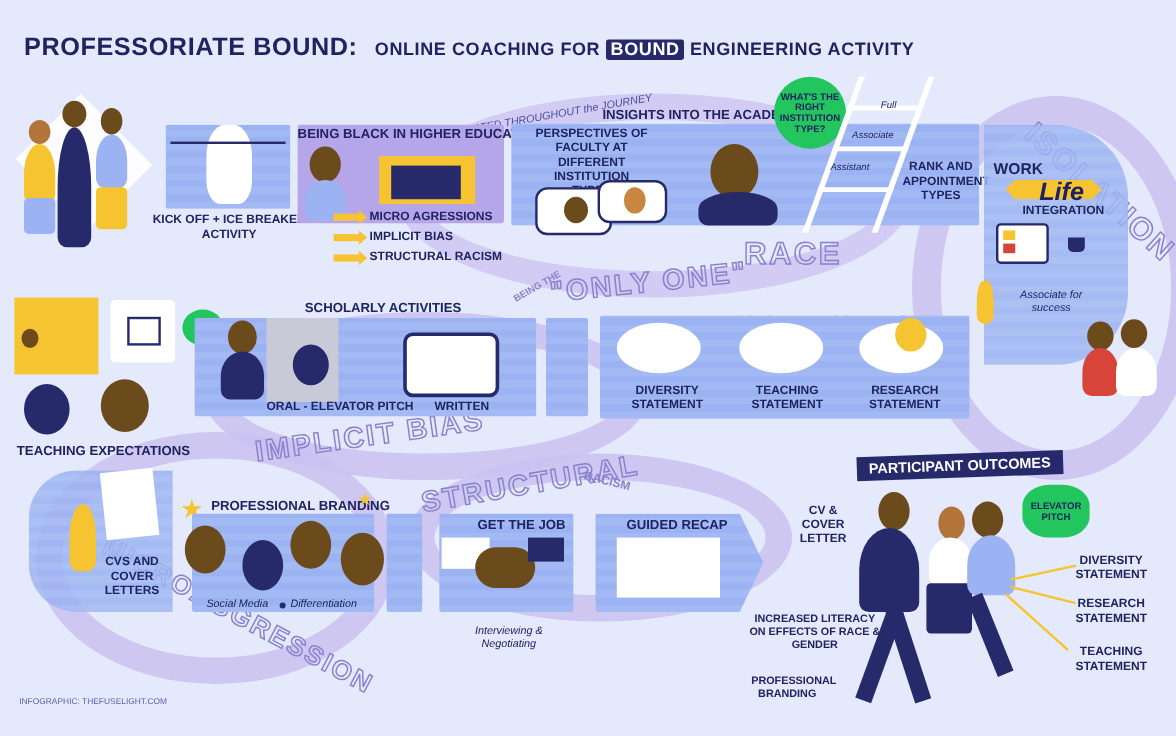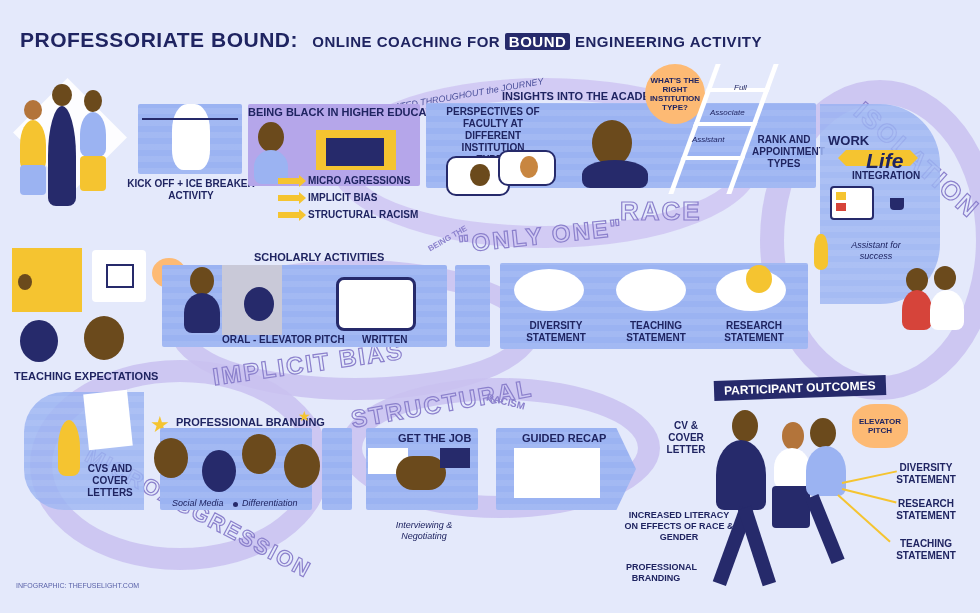--- a/index.html
+++ b/index.html
@@ -8,21 +8,21 @@
   .title { left: 20px; top: 28px; font-size: 21px; font-weight: bold; letter-spacing: 0.5px; color: #1f2461; white-space: nowrap; }
   .title .sub { font-size: 15px; margin-left: 8px; }
   .title .hl { background: #262a6b; color: #fff; padding: 0 4px; border-radius: 2px; }
   .panel { position: absolute; background: #9bb3f2; background-image: repeating-linear-gradient(0deg, rgba(255,255,255,0.08) 0 6px, rgba(0,0,0,0) 6px 12px); border-radius: 2px; }
   .panel.purple { background: #b5a6ea; }
   .lbl { position: absolute; font-size: 10px; font-weight: bold; text-transform: uppercase; color: #1f2461; text-align: center; line-height: 1.2; }
   .lbl.hd { font-size: 11px; white-space: nowrap; }
   .lbl.script { text-transform: none; font-style: italic; font-weight: normal; }
   .ribbon { position: absolute; border: 22px solid #c9c1f0; border-radius: 50%; opacity: 0.85; }
   .rword { position: absolute; font-size: 30px; font-weight: bold; color: transparent; -webkit-text-stroke: 1.2px #8b80cc; letter-spacing: 2px; white-space: nowrap; }
-  .bubble { position: absolute; background: #fdba74; border-radius: 50%; display: flex; align-items: center; justify-content: center; text-align: center; font-size: 8px; font-weight: bold; color: #1f2461; }
+  .bubble { position: absolute; background: #22c55e; border-radius: 50%; display: flex; align-items: center; justify-content: center; text-align: center; font-size: 8px; font-weight: bold; color: #1f2461; }
   .card { position: absolute; background: #fff; border-radius: 10px; border: 2px solid #262a6b; }
   .person { position: absolute; border-radius: 50% 50% 8px 8px; }
   .head { position: absolute; border-radius: 50%; background: #6b4a1c; }
   .hair { position: absolute; border-radius: 50%; background: #262a6b; }
   .outcome-banner { position: absolute; left: 714px; top: 378px; background: #262a6b; color: #fff; font-size: 12px; font-weight: bold; padding: 3px 10px; transform: rotate(-2deg); text-transform: uppercase; white-space: nowrap; }
   .ray { position: absolute; height: 2px; background: #f5c430; transform-origin: left center; }
   .arrow-y { position: absolute; width: 22px; height: 6px; background: #f5c430; }
   .arrow-y::after { content: ""; position: absolute; right: -6px; top: -3px; border-left: 7px solid #f5c430; border-top: 6px solid transparent; border-bottom: 6px solid transparent; }
   .credit { left: 16px; top: 582px; font-size: 7px; color: #5a62a8; text-transform: uppercase; }
 </style>
@@ -113,21 +113,21 @@
 <div class="panel" style="left:820px; top:104px; width:120px; height:200px; border-radius:0 60px 60px 0; opacity:0.85;"></div>
 <div class="lbl hd" style="left:828px; top:133px; font-size:13px; font-weight:bold;">WORK</div>
 <div class="abs" style="left:838px; top:150px; width:80px; height:16px; background:#f5c430; clip-path:polygon(10% 0,90% 0,100% 50%,90% 100%,10% 100%,0 50%);"></div>
 <div class="lbl script" style="left:866px; top:148px; font-size:21px; font-weight:bold;">Life</div>
 <div class="lbl" style="left:852px; top:170px;">INTEGRATION</div>
 <div class="card" style="left:830px; top:186px; width:44px; height:34px; border-radius:4px;">
   <div style="position:absolute; left:4px; top:4px; width:10px; height:8px; background:#f5c430;"></div>
   <div style="position:absolute; left:4px; top:15px; width:10px; height:8px; background:#d6443a;"></div>
 </div>
 <div class="abs" style="left:890px; top:198px; width:14px; height:12px; background:#262a6b; border-radius:0 0 4px 4px;"></div>
-<div class="lbl script" style="left:846px; top:240px; width:60px; font-size:9px;">Assistant for success</div>
+<div class="lbl script" style="left:846px; top:240px; width:60px; font-size:9px;">Associate for success</div>
 <div class="person" style="left:814px; top:234px; width:14px; height:36px; background:#f5c430;"></div>
 <div class="head" style="left:906px; top:268px; width:22px; height:24px;"></div>
 <div class="person" style="left:902px; top:290px; width:30px; height:40px; background:#d6443a;"></div>
 <div class="head" style="left:934px; top:266px; width:22px; height:24px;"></div>
 <div class="person" style="left:930px; top:290px; width:34px; height:40px; background:#fff;"></div>
 
 <div class="abs" style="left:12px; top:248px; width:70px; height:64px; background:#f5c430;">
   <div class="head" style="left:6px; top:26px; width:14px; height:16px;"></div>
 </div>
 <div class="abs" style="left:92px; top:250px; width:54px; height:52px; background:#fff; border-radius:4px;">

